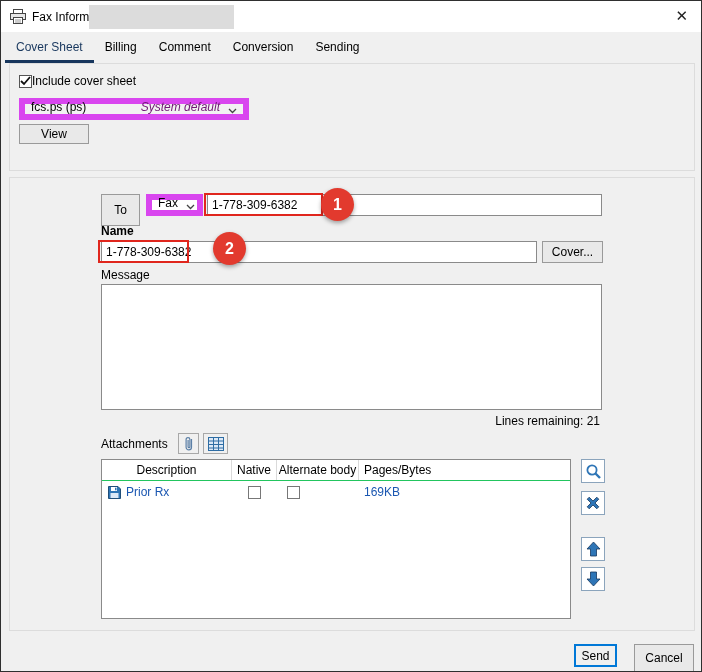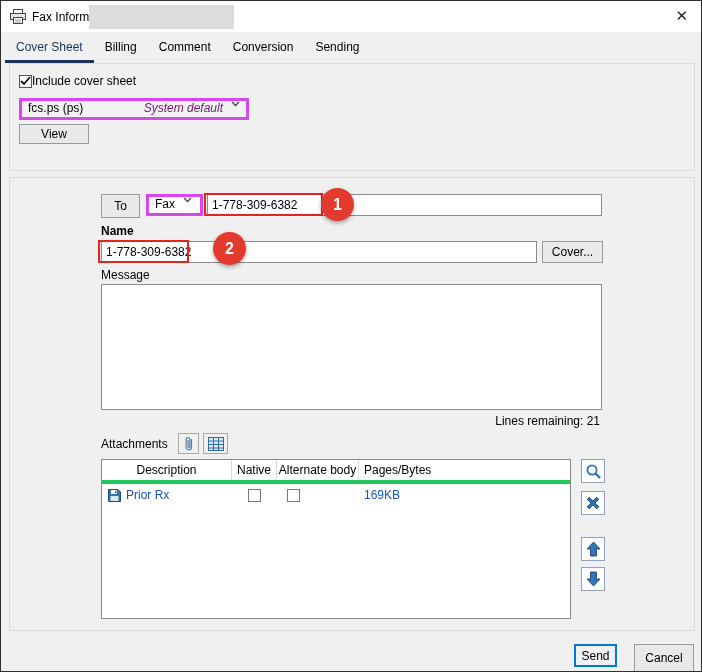--- a/index.html
+++ b/index.html
@@ -14,35 +14,35 @@
   .tab{padding:6px 11px 6px;border-bottom:3px solid transparent;}
   .tab.active{color:#17365d;border-bottom-color:#17365d;}
   .groupbox{position:absolute;border:1px solid #dcdcdc;background:transparent;}
   .gb-top{left:8px;top:62px;width:684px;height:106px;}
   .gb-main{left:8px;top:176px;width:684px;height:452px;}
   .btn{position:absolute;display:flex;align-items:center;justify-content:center;background:#e9e9e9;
        border:1px solid #9a9a9a;font-size:12px;font-family:inherit;box-sizing:border-box;}
   .btn.focused{border:2px solid #0078d7;background:#e5f1fb00;}
   .cbrow{position:absolute;left:18px;top:73px;display:flex;align-items:center;}
   .cb{width:13px;height:13px;background:#fff;border:1px solid #555;display:flex;align-items:center;justify-content:center;box-sizing:border-box;}
-  .combo{position:absolute;display:flex;align-items:flex-start;background:#f2f2f2;border:3px solid #d946ef;box-sizing:border-box;}
+  .combo{position:absolute;display:flex;align-items:flex-end;background:#f2f2f2;border:6px solid #d946ef;box-sizing:border-box;}
   .combo .val{padding-left:6px;}
   .combo .hint{margin-left:auto;font-style:italic;color:#701a75;}
   .combo .chev{margin:0 6px 0 8px;display:flex;}
   .input{position:absolute;background:#fff;border:1px solid #8a8a8a;font-size:12px;font-family:inherit;
          padding:0 4px;box-sizing:border-box;color:#000;outline:none;}
   .lbl{position:absolute;}
   .bold{font-weight:bold;}
   .textarea{position:absolute;background:#fff;border:1px solid #8a8a8a;resize:none;font-family:inherit;font-size:12px;box-sizing:border-box;outline:none;}
   .iconbtn{position:absolute;display:flex;align-items:center;justify-content:center;background:#f0f0f0;
            border:1px solid #a8a8a8;box-sizing:border-box;}
   .toolbtn{position:absolute;left:580px;width:24px;height:24px;background:#fff;border:1px solid #8ba4bc;
            display:flex;align-items:center;justify-content:center;box-sizing:border-box;}
   .attach-table{position:absolute;left:100px;top:458px;width:470px;height:160px;background:#fff;border:1px solid #8a8a8a;box-sizing:border-box;}
-  .at-header{display:flex;height:20px;border-bottom:4px solid #22c55e;align-items:stretch;}
+  .at-header{display:flex;height:20px;border-bottom:1px solid #22c55e;align-items:stretch;}
   .at-hcell{display:flex;align-items:center;justify-content:center;border-right:1px solid #dadada;box-sizing:border-box;}
   .c-desc{width:130px;}
   .c-native{width:45px;}
   .c-alt{width:82px;}
   .c-pages{flex:1;justify-content:flex-start;padding-left:5px;}
   .at-row{display:flex;height:22px;align-items:center;}
   .at-cell{display:flex;align-items:center;box-sizing:border-box;}
   .link-blue{color:#1b57b1;}
   .red-box{position:absolute;border:2px solid #e0261d;z-index:5;box-sizing:border-box;}
   .red-circle{position:absolute;width:33px;height:33px;border-radius:50%;background:#e23a2e;color:#fff;
@@ -93,21 +93,21 @@
     <span class="chev">
       <svg width="9" height="6" viewBox="0 0 9 6">
           <path d="M1 1l3.5 3.5L8 1" fill="none" stroke="#444" stroke-width="1.3"></path>
         </svg>
     </span>
   </div>
   <button class="btn" style="left:18px;top:123px;width:70px;height:20px;">View</button>
 
   <div class="groupbox gb-main"></div>
 
-  <button class="btn" style="left:100px;top:193px;width:39px;height:24px;">To</button>
+  <button class="btn" style="left:100px;top:193px;width:39px;height:32px;">To</button>
   <div class="combo" style="left:145px;top:193px;width:57px;height:22px;background:#fff;">
     <span class="val">Fax</span>
     <span class="chev">
       <svg width="9" height="6" viewBox="0 0 9 6">
           <path d="M1 1l3.5 3.5L8 1" fill="none" stroke="#444" stroke-width="1.3"></path>
         </svg>
     </span>
   </div>
   <input class="input" style="left: 206px; top: 193px; width: 395px; height: 22px;" value="1-778-309-6382">
 

